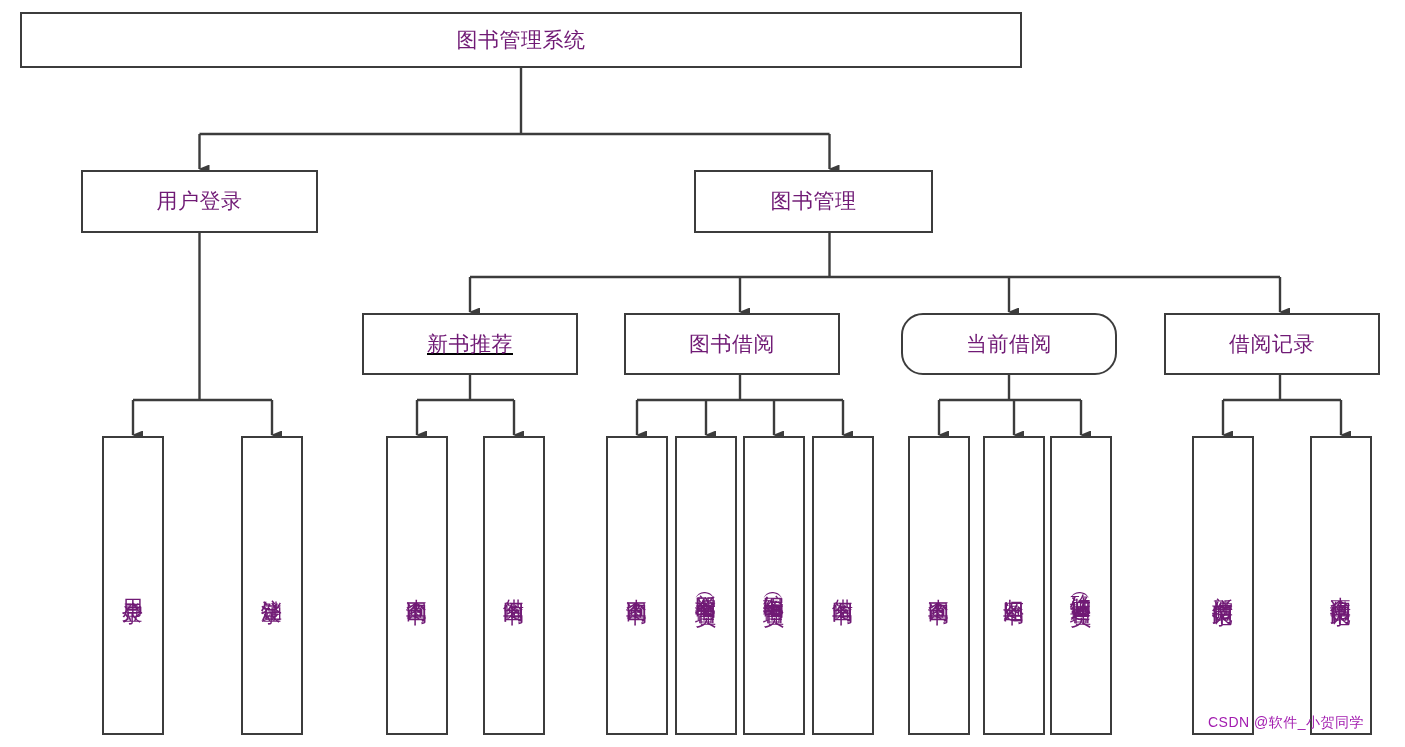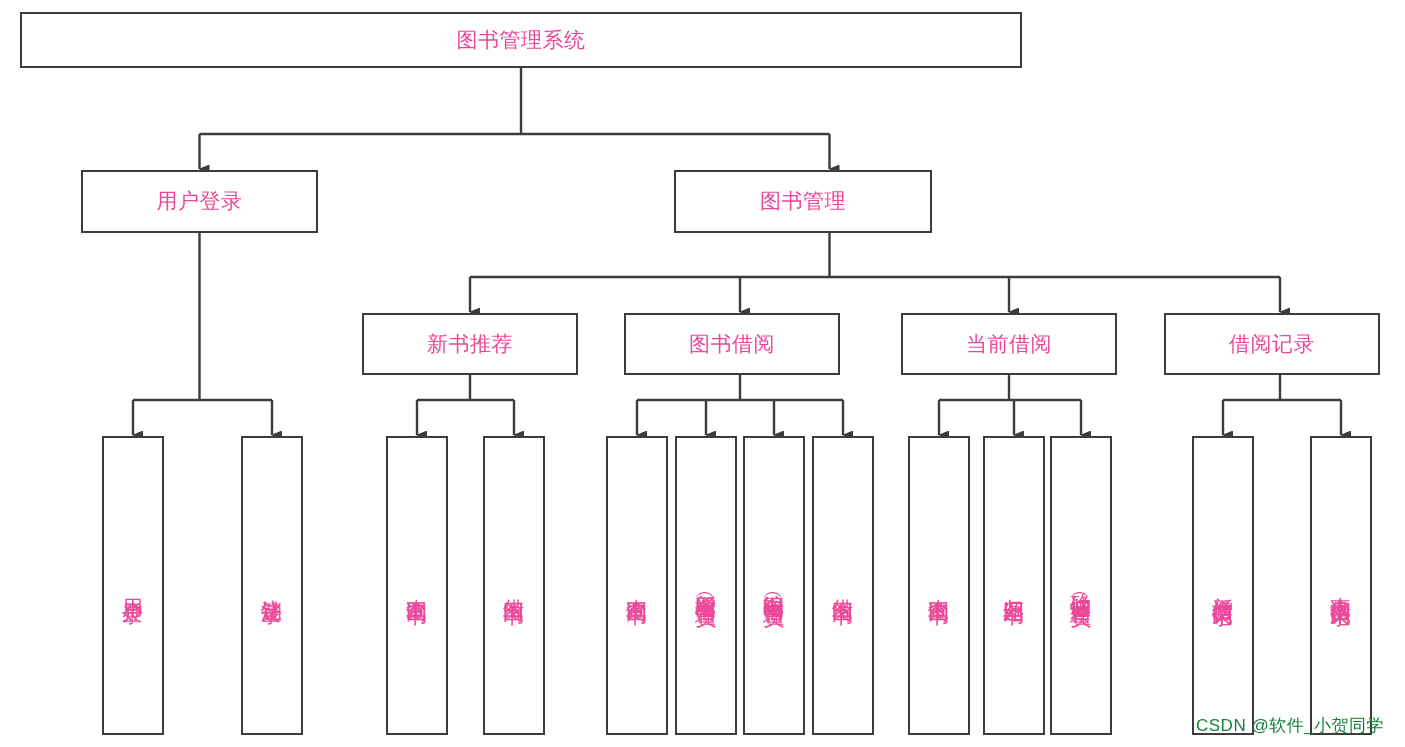--- a/index.html
+++ b/index.html
@@ -31,47 +31,48 @@
     box-sizing: border-box;
     background: #ffffff;
     border: 2px solid #3c3c3c;
     display: flex;
     align-items: center;
     justify-content: center;
     z-index: 2;
   }
   .node .label {
     font-size: 21px;
-    color: #ec4899;
+    color: #701a75;
     line-height: 1.18;
     letter-spacing: 0.5px;
     white-space: nowrap;
     text-align: center;
   }
   .node.leaf {
     align-items: center;
     justify-content: center;
   }
   .node.leaf .label {
     writing-mode: vertical-rl;
     text-orientation: upright;
     font-size: 21px;
     letter-spacing: 2px;
     line-height: 1;
     white-space: nowrap;
     max-height: 100%;
   }
   .watermark {
     position: absolute;
-    color: #15803d;
-    font-size: 17px;
+    color: #a21caf;
+    font-size: 14px;
     letter-spacing: 0.5px;
     z-index: 5;
     white-space: nowrap;
     user-select: none;
+    margin-left: 12px;
   }
 </style>
 </head>
 <body>
 
 <div id="diagram-root">
   <svg id="wires" viewBox="0 0 1405 747" xmlns="http://www.w3.org/2000/svg">
     <defs>
       <marker id="arrowhead" markerWidth="9" markerHeight="11" refX="4.5" refY="10" orient="auto" markerUnits="userSpaceOnUse">
         <polygon points="0,0 9,0 4.5,11" fill="#3c3c3c"></polygon>
@@ -114,30 +115,30 @@
       </g>
   </svg>
 
   <div id="node-layer">
       <div class="node" style="left: 20px; top: 12px; width: 1002px; height: 56px;">
         <span class="label">图书管理系统</span>
       </div>
       <div class="node" style="left: 81px; top: 170px; width: 237px; height: 63px;">
         <span class="label">用户登录</span>
       </div>
-      <div class="node" style="left: 674px; top: 170px; width: 258px; height: 63px;">
+      <div class="node" style="left: 694px; top: 170px; width: 239px; height: 63px;">
         <span class="label">图书管理</span>
       </div>
-      <div class="node" style="left: 362px; top: 313px; width: 216px; height: 62px;">
+      <div class="node" style="left: 362px; top: 313px; width: 216px; height: 62px; text-decoration: underline;">
         <span class="label">新书推荐</span>
       </div>
       <div class="node" style="left: 624px; top: 313px; width: 216px; height: 62px;">
         <span class="label">图书借阅</span>
       </div>
-      <div class="node" style="left: 901px; top: 313px; width: 216px; height: 62px;">
+      <div class="node" style="left: 901px; top: 313px; width: 216px; height: 62px; border-radius: 22px;">
         <span class="label">当前借阅</span>
       </div>
       <div class="node" style="left: 1164px; top: 313px; width: 216px; height: 62px;">
         <span class="label">借阅记录</span>
       </div>
       <div class="node leaf" style="left: 102px; top: 436px; width: 62px; height: 299px;">
         <span class="label">用户登录</span>
       </div>
       <div class="node leaf" style="left: 241px; top: 436px; width: 62px; height: 299px;">
         <span class="label">注销登录</span>

